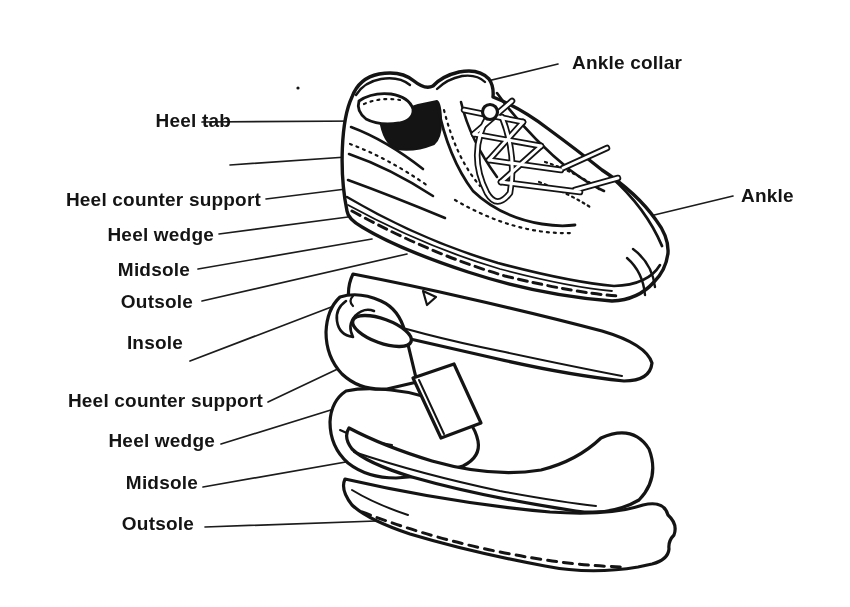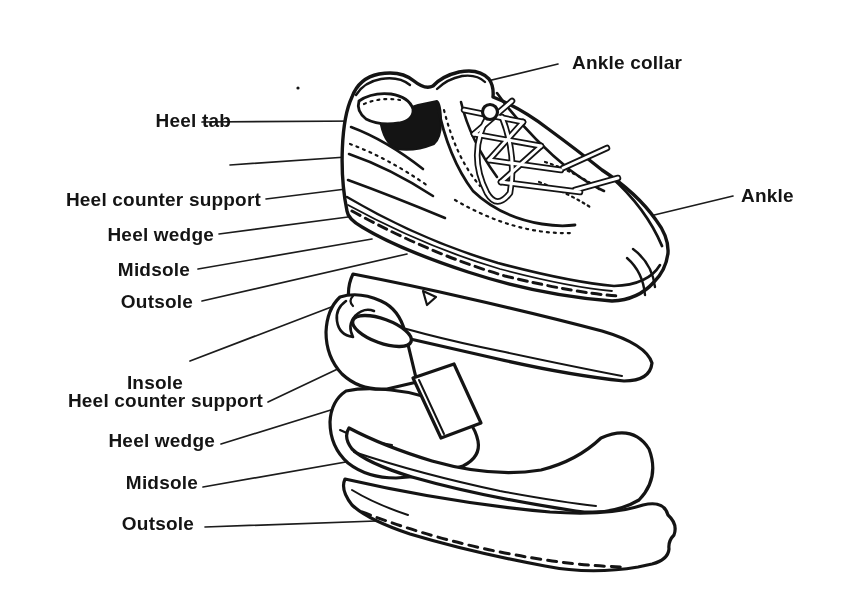--- a/index.html
+++ b/index.html
@@ -167,18 +167,18 @@
     <circle cx="298" cy="88" r="1.6" fill="#141414"></circle>
   </svg>
 
   <div class="lbl" style="left:572px; top:52px;">Ankle collar</div>
   <div class="lbl" style="right:619px; top:110px;">Heel tab</div>
   <div class="lbl" style="right:589px; top:189px;">Heel counter support</div>
   <div class="lbl" style="right:636px; top:224px;">Heel wedge</div>
   <div class="lbl" style="right:660px; top:259px;">Midsole</div>
   <div class="lbl" style="right:657px; top:291px;">Outsole</div>
   <div class="lbl" style="left:741px; top:185px;">Ankle</div>
-  <div class="lbl" style="right:667px; top:372px;">Insole</div>
+  <div class="lbl" style="right:667px; top:332px;">Insole</div>
   <div class="lbl" style="right:587px; top:390px;">Heel counter support</div>
   <div class="lbl" style="right:635px; top:430px;">Heel wedge</div>
   <div class="lbl" style="right:652px; top:472px;">Midsole</div>
   <div class="lbl" style="right:656px; top:513px;">Outsole</div>
 </div>
 
 </body></html>

